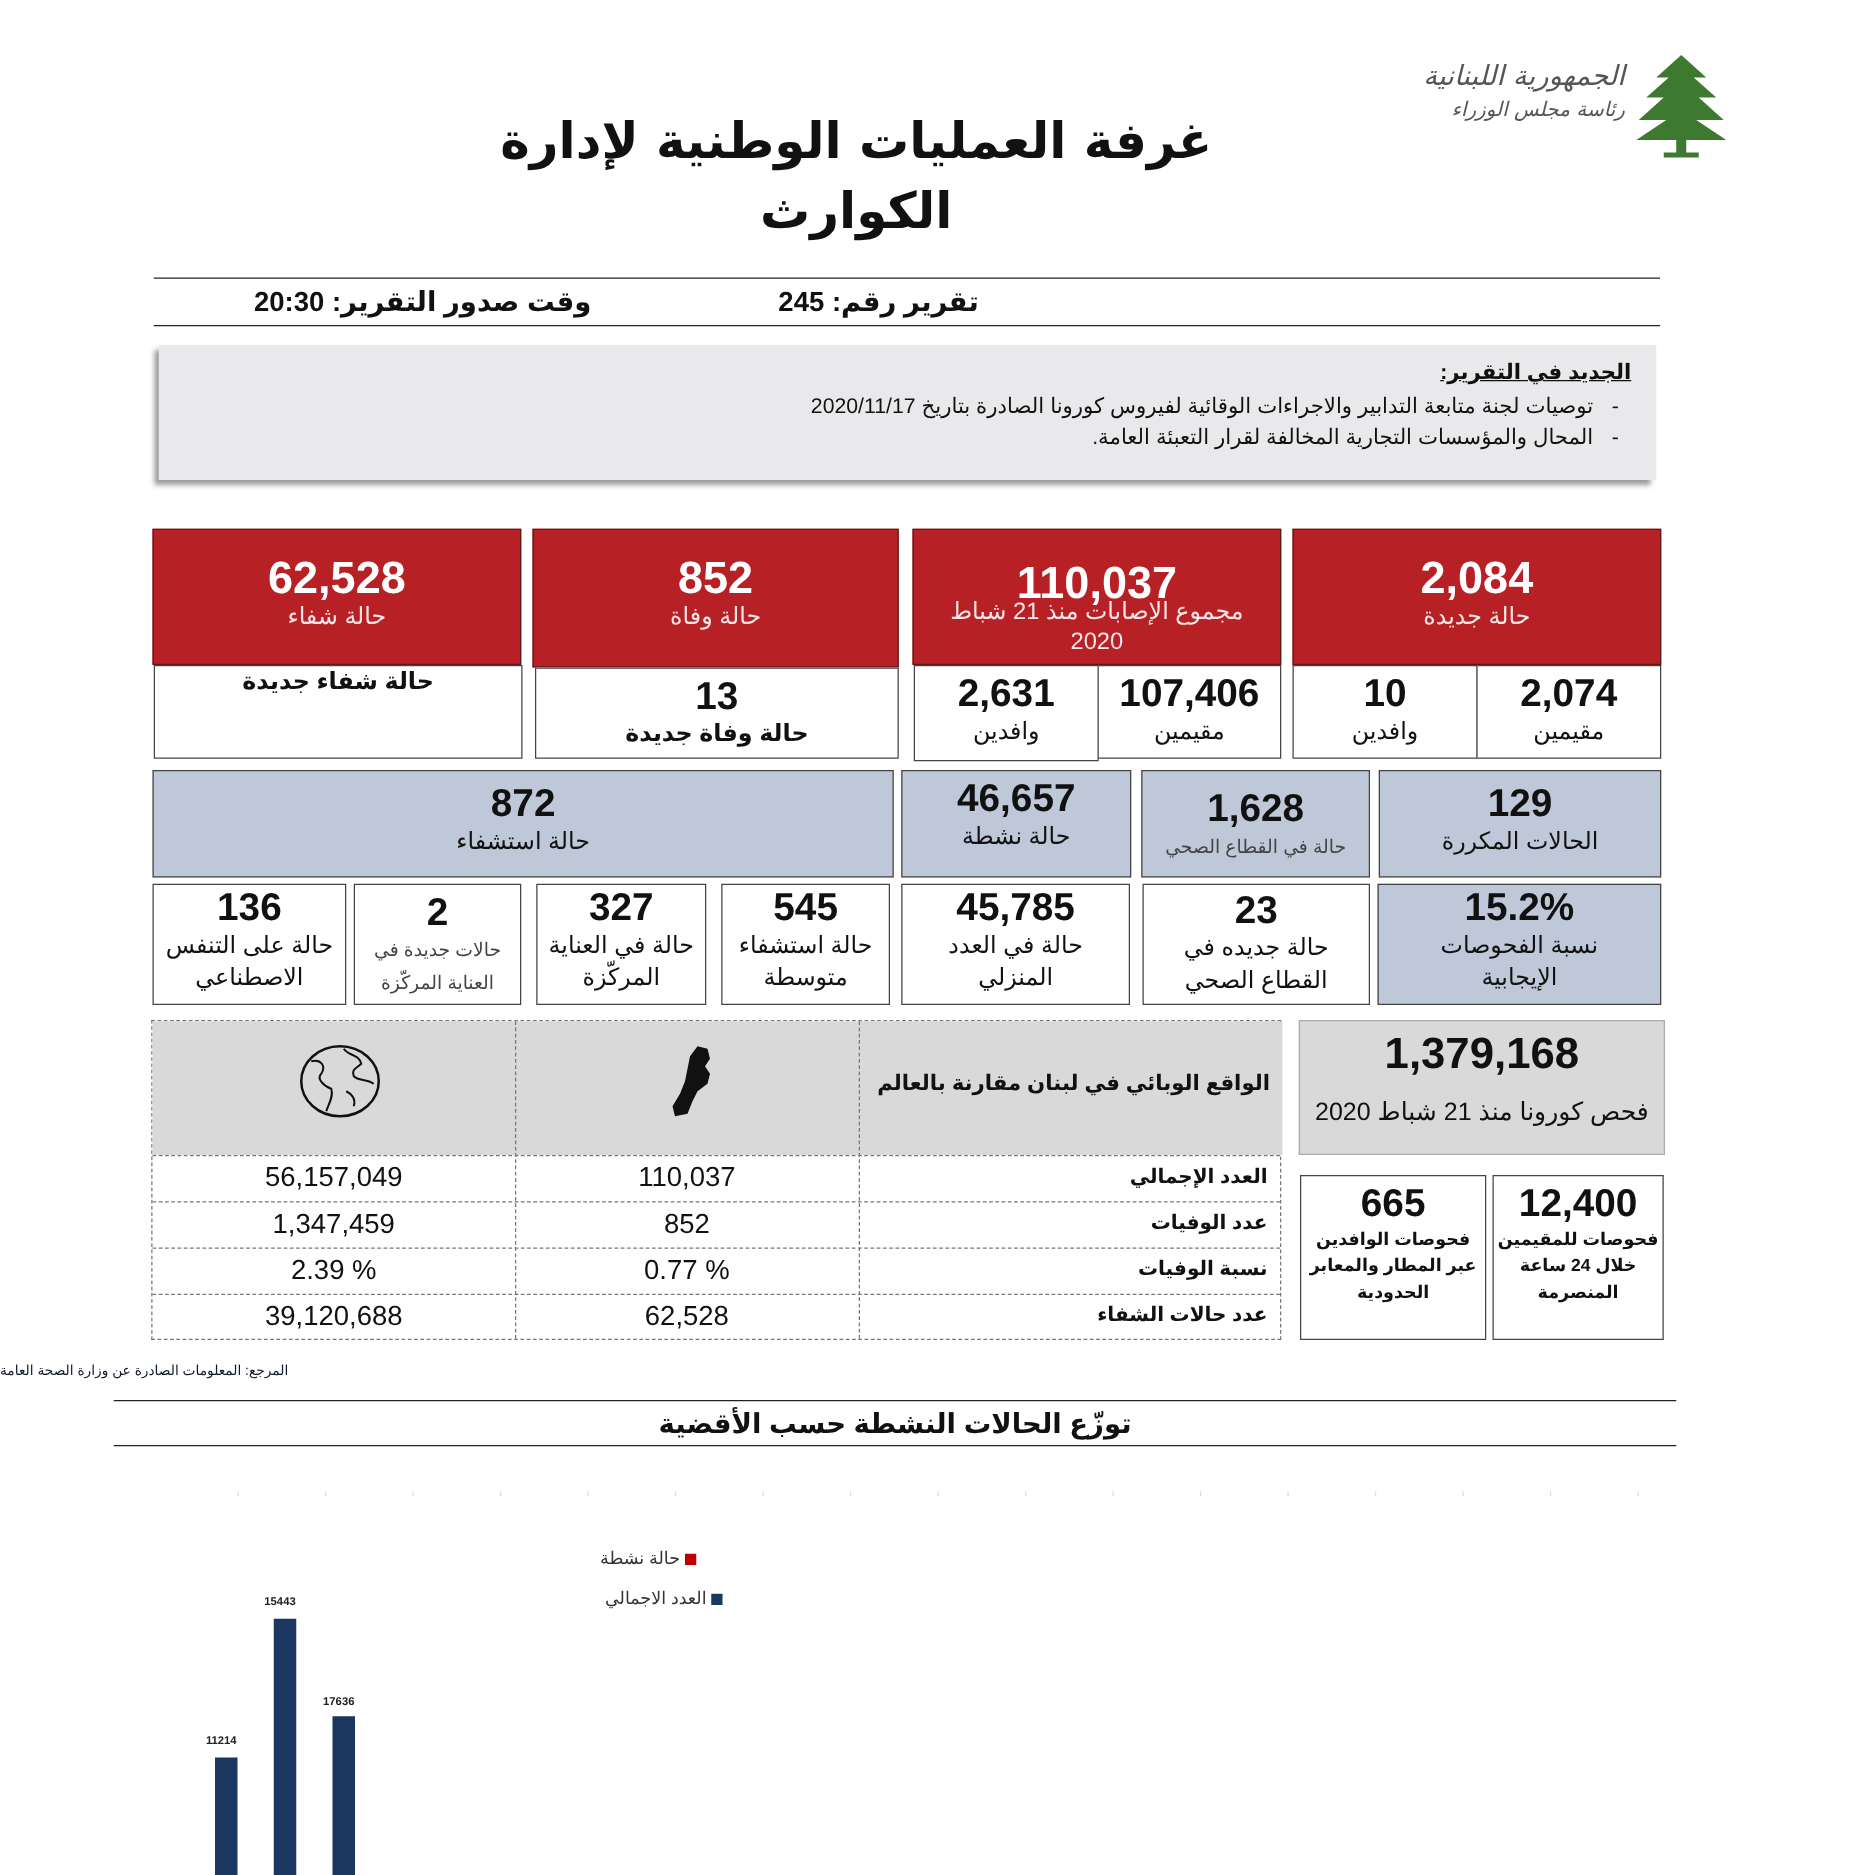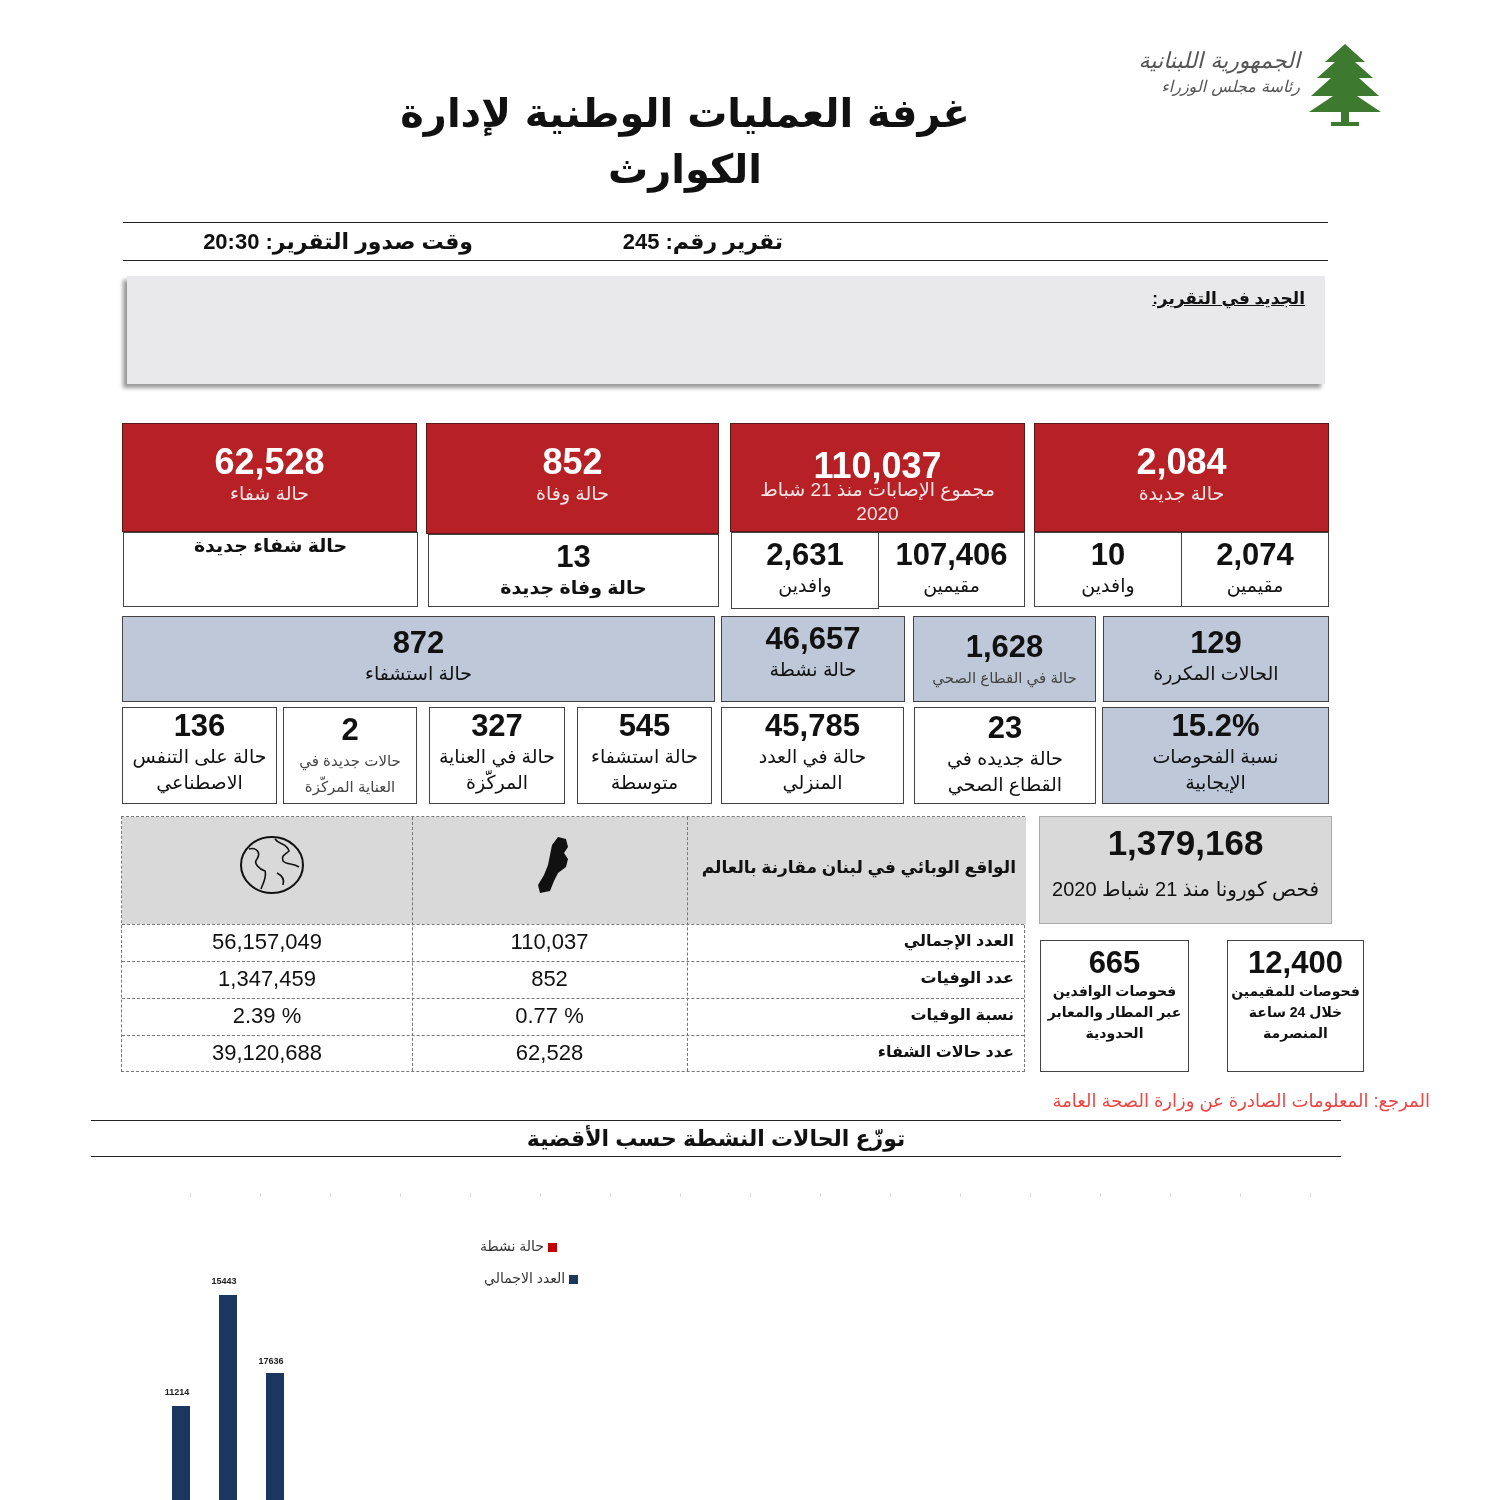--- a/index.html
+++ b/index.html
@@ -47,21 +47,21 @@
   .cmp-col { position:absolute; top:0; height:254px; border-left:1px dashed #777; }
   .cmp-row { position:absolute; left:0; width:902px; height:36px; border-top:1px dashed #777; }
   .cmp-row .c { position:absolute; top:4px; font-size:22px; text-align:center; }
   .cmp-row .lab { position:absolute; right:10px; top:6px; font-size:16px; font-weight:bold; direction:rtl; }
 
   .tests-main { left:1039px; top:816px; width:293px; height:108px; background:#d9d9d9; border:1px solid #aaa; text-align:center; }
   .tests-sub { background:#fff; border:1.5px solid #444; text-align:center; }
   .tests-sub .n { font-weight:bold; font-size:31px; margin-top:4px; }
   .tests-sub .t { font-weight:bold; font-size:14px; direction:rtl; line-height:21px; }
 
-  .source { left:0; top:1090px; width:1430px; text-align:right; font-size:18px; color:#ef4444; direction:rtl; }
+  .source { left:0; top:1090px; width:1430px; text-align:left; font-size:11px; color:#0f172a; direction:rtl; }
   .section-bar { left:91px; top:1120px; width:1250px; height:37px;
                  border-top:1.5px solid #222; border-bottom:1.5px solid #222; text-align:center; }
   .section-bar span { font-weight:bold; font-size:22px; line-height:35px; direction:rtl; }
 
   
   .bar { background:#1b3760; }
   .bar-lbl { font-size:9px; font-weight:bold; text-align:center; color:#222; }
   .legend { font-size:14px; direction:rtl; color:#333; }
   .legend .sw { display:inline-block; width:9px; height:9px; margin-left:4px; vertical-align:middle; }
   .tick { width:1px; height:4px; background:#dddddd; top:1193px; }
@@ -86,20 +86,24 @@
   <div>الكوارث</div>
 </div>
 
 <div class="abs info-strip">
   <span style="right:545px;">تقرير رقم: 245</span>
   <span style="right:855px;">وقت صدور التقرير: 20:30</span>
 </div>
 
 <div class="abs news-box">
   <div class="head">الجديد في التقرير:</div>
+  <ul>
+    <li>توصيات لجنة متابعة التدابير والاجراءات الوقائية لفيروس كورونا الصادرة بتاريخ 2020/11/17</li>
+    <li>المحال والمؤسسات التجارية المخالفة لقرار التعبئة العامة.</li>
+  </ul>
 </div>
 
 <div class="abs red" style="left:1034px;top:423px;width:295px;height:109px;">
   <div class="num">2,084</div>
   <div class="lbl">حالة جديدة</div>
 </div>
 <div class="abs red" style="left:730px;top:423px;width:295px;height:109px;">
   <div class="num" style="margin-top:24px;line-height:36px;">110,037</div>
   <div class="lbl" style="padding:0 20px;line-height:24px;margin-top:-6px;">مجموع الإصابات منذ 21 شباط 2020</div>
 </div>
@@ -224,21 +228,21 @@
     <span class="c" style="left:0;width:290px;">39,120,688</span>
     <span class="c" style="left:290px;width:275px;">62,528</span>
     <span class="lab">عدد حالات الشفاء</span>
   </div>
 </div>
 
 <div class="abs tests-main">
   <div style="font-weight:bold;font-size:35px;margin-top:6px;">1,379,168</div>
   <div style="font-size:20px;direction:rtl;margin-top:14px;">فحص كورونا منذ 21 شباط 2020</div>
 </div>
-<div class="abs tests-sub" style="left:1194px;top:940px;width:137px;height:132px;margin-left:33px;">
+<div class="abs tests-sub" style="left:1194px;top:940px;width:137px;height:132px;">
   <div class="n">12,400</div>
   <div class="t">فحوصات للمقيمين</div>
   <div class="t">خلال 24 ساعة</div>
   <div class="t">المنصرمة</div>
 </div>
 <div class="abs tests-sub" style="left:1040px;top:940px;width:149px;height:132px;">
   <div class="n">665</div>
   <div class="t">فحوصات الوافدين</div>
   <div class="t">عبر المطار والمعابر</div>
   <div class="t">الحدودية</div>

